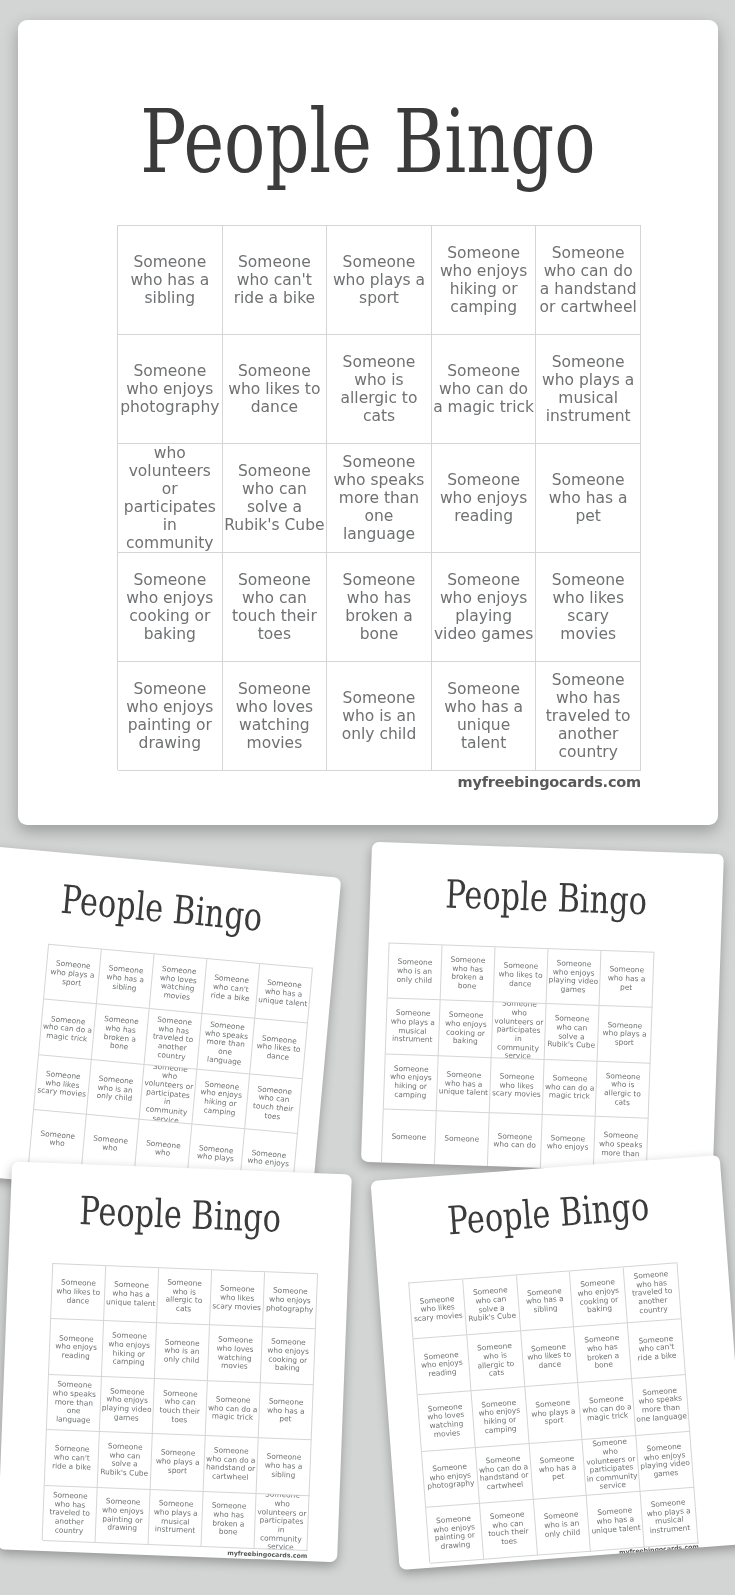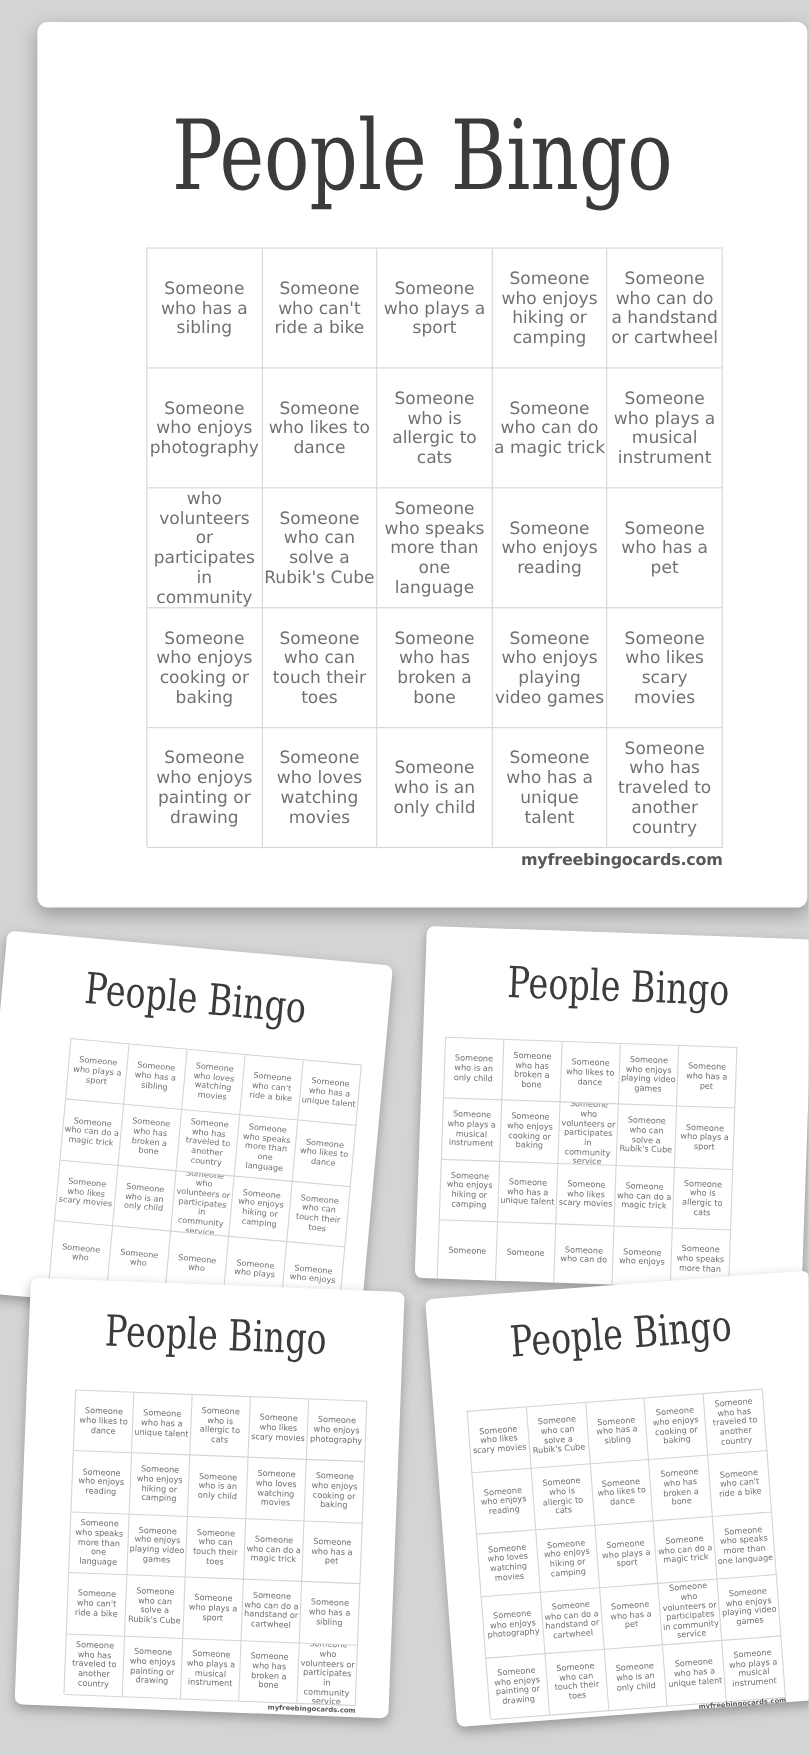--- a/index.html
+++ b/index.html
@@ -11,21 +11,20 @@
     width: 735px;
     height: 1595px;
     position: relative;
     overflow: hidden;
     font-family: "DejaVu Sans", sans-serif;
   }
 
   .stage {
     position: absolute;
     inset: 0;
-    margin-left: 16px;
   }
 
   
   .card {
     position: absolute;
     background: #ffffff;
     border-radius: 7px;
     box-shadow: 0 4px 11px rgba(0,0,0,0.30);
     box-sizing: border-box;
     overflow: hidden;

